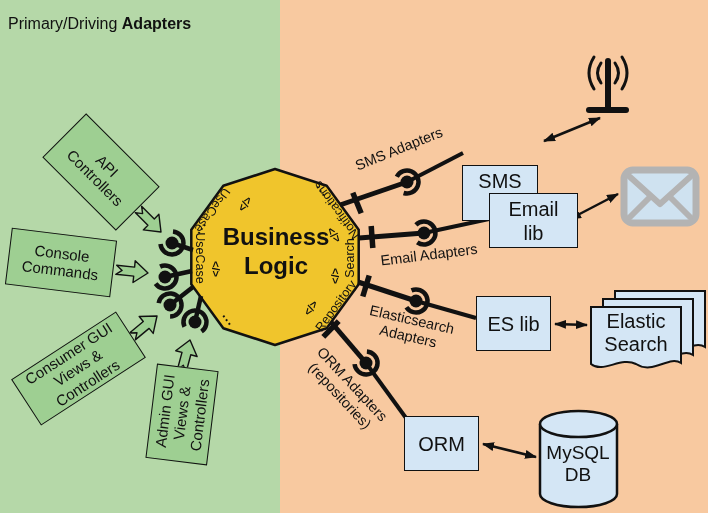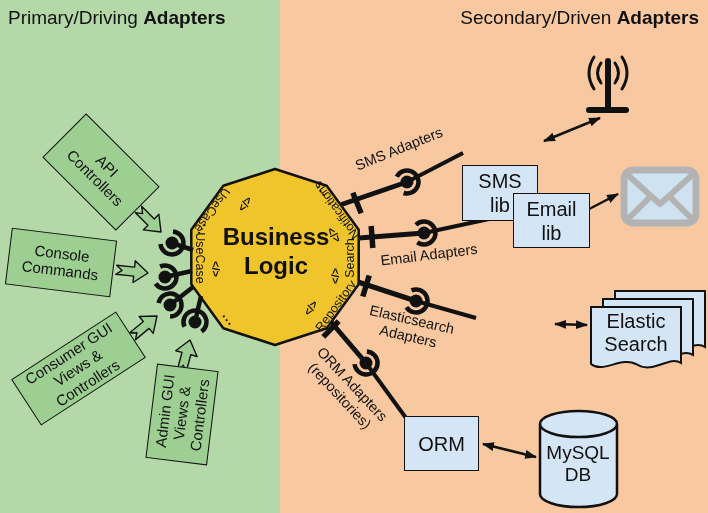--- a/index.html
+++ b/index.html
@@ -5,21 +5,21 @@
   html,body{margin:0;padding:0;background:#888;}
   #stage{position:relative;width:708px;height:513px;overflow:hidden;
          font-family:"Liberation Sans","DejaVu Sans",sans-serif;color:#111;}
   .bg{position:absolute;top:0;height:513px;}
   #bg-primary{left:0;width:280px;background:#b5d8a8;}
   #bg-secondary{left:280px;width:428px;background:#f8c9a0;}
   svg{position:absolute;left:0;top:0;}
   .lbl{position:absolute;white-space:pre-line;text-align:center;line-height:1.15;
        transform-origin:center;color:#111;}
   .ctr{transform:translate(-50%,-50%);}
-  .title{font-size:19px;position:absolute;white-space:nowrap;}
+  .title{font-size:16px;position:absolute;white-space:nowrap;margin-top:8px;}
   .title b{font-weight:bold;}
   .edge-label{font-size:12.5px;white-space:nowrap;}
   .code-icon{font-size:11px;font-weight:bold;letter-spacing:0;white-space:nowrap;}
   .dots{font-size:13px;font-weight:bold;letter-spacing:1px;white-space:nowrap;}
   .adapter-label{font-size:14.5px;white-space:pre-line;}
   .green-box{position:absolute;background:#9ecf92;border:1.4px solid #111;box-sizing:border-box;}
   .green-text{font-size:15px;}
   .blue-box{position:absolute;background:#d4e6f5;border:1.6px solid #111;box-sizing:border-box;
             display:flex;align-items:center;justify-content:center;text-align:center;
             font-size:20px;line-height:1.2;white-space:pre-line;}
@@ -125,21 +125,20 @@
       <path transform="translate(591,307)" d="M0 0 H90 V56 C 78 48 62 68 45 57 C 30 49 12 67 0 57 Z"></path>
     </g>
 
     <g fill="#d4e6f5" stroke="#111" stroke-width="2.5">
       <path d="M 540 424 L 540 494 A 38.5 13 0 0 0 617 494 L 617 424"></path>
       <ellipse cx="578.5" cy="424" rx="38.5" ry="13"></ellipse>
     </g>
   </svg>
 
   <div class="title" style="left:8px;top:7px;"><span>Primary/Driving </span><b>Adapters</b></div>
-  <div class="title" style="right:9px;top:7px;left:auto;"><span>Secondary/Driven </span><b>Adapters</b></div>
 
   <div class="lbl ctr" id="business-logic" style="left:276px;top:252px;">Business
 Logic</div>
 
   <div class="lbl ctr edge-label" style="left:212px;top:210px;transform:translate(-50%,-50%) rotate(126deg);">UseCase</div>
   <div class="lbl ctr edge-label" style="left:200px;top:258px;transform:translate(-50%,-50%) rotate(90deg);">UseCase</div>
   <div class="lbl ctr edge-label" style="left:337px;top:210px;transform:translate(-50%,-50%) rotate(-126deg);">Notifications</div>
   <div class="lbl ctr edge-label" style="left:350px;top:258px;transform:translate(-50%,-50%) rotate(-90deg);">Search</div>
   <div class="lbl ctr edge-label" style="left:336px;top:306px;transform:translate(-50%,-50%) rotate(-54deg);">Repository</div>
 
@@ -173,22 +172,23 @@
 
   <div class="lbl ctr adapter-label" style="left:399px;top:149px;transform:translate(-50%,-50%) rotate(-22deg);">SMS Adapters</div>
   <div class="lbl ctr adapter-label" style="left:429px;top:255px;transform:translate(-50%,-50%) rotate(-7deg);">Email Adapters</div>
   <div class="lbl ctr adapter-label" style="left:410px;top:328px;transform:translate(-50%,-50%) rotate(13deg);">Elasticsearch
 Adapters</div>
   <div class="lbl ctr adapter-label" style="left:346px;top:390px;transform:translate(-50%,-50%) rotate(47deg);">ORM Adapters
 (repositories)</div>
 
   <div class="blue-box" style="left:462px;top:117px;width:76px;height:56px;margin-top:48px;">SMS
 lib</div>
-  <div class="blue-box" style="left:513px;top:193px;width:77px;height:55px;">Email
+  <div class="blue-box" style="left:489px;top:193px;width:89px;height:55px;">Email
 lib</div>
+  <div class="blue-box" style="left:476px;top:296px;width:75px;height:55px;">ES lib</div>
   <div class="blue-box" style="left:404px;top:416px;width:75px;height:55px;text-align:right;">ORM</div>
 
   <div class="lbl ctr ext-label" style="left:636px;top:333px;">Elastic
 Search</div>
   <div class="lbl ctr" style="left:578px;top:464px;font-size:19px;">MySQL
 DB</div>
 
 
 </div>
 

